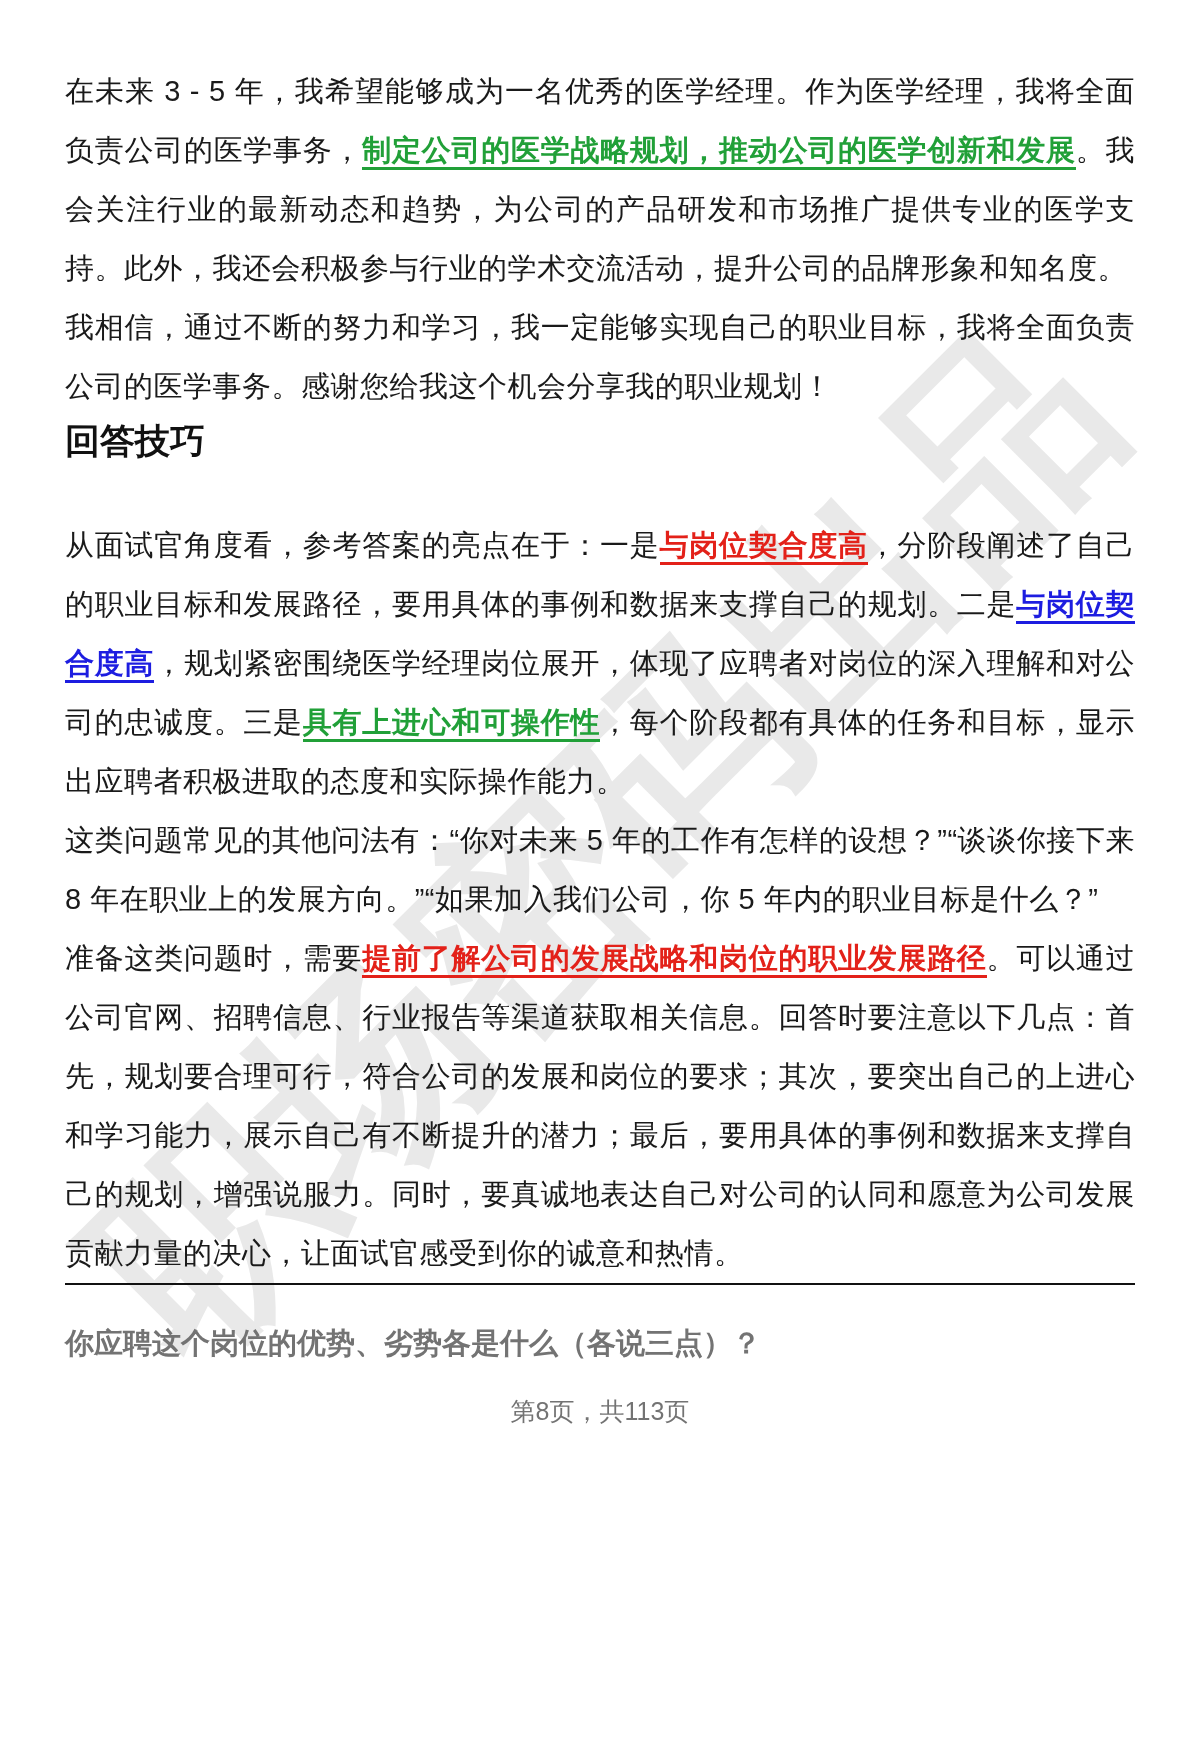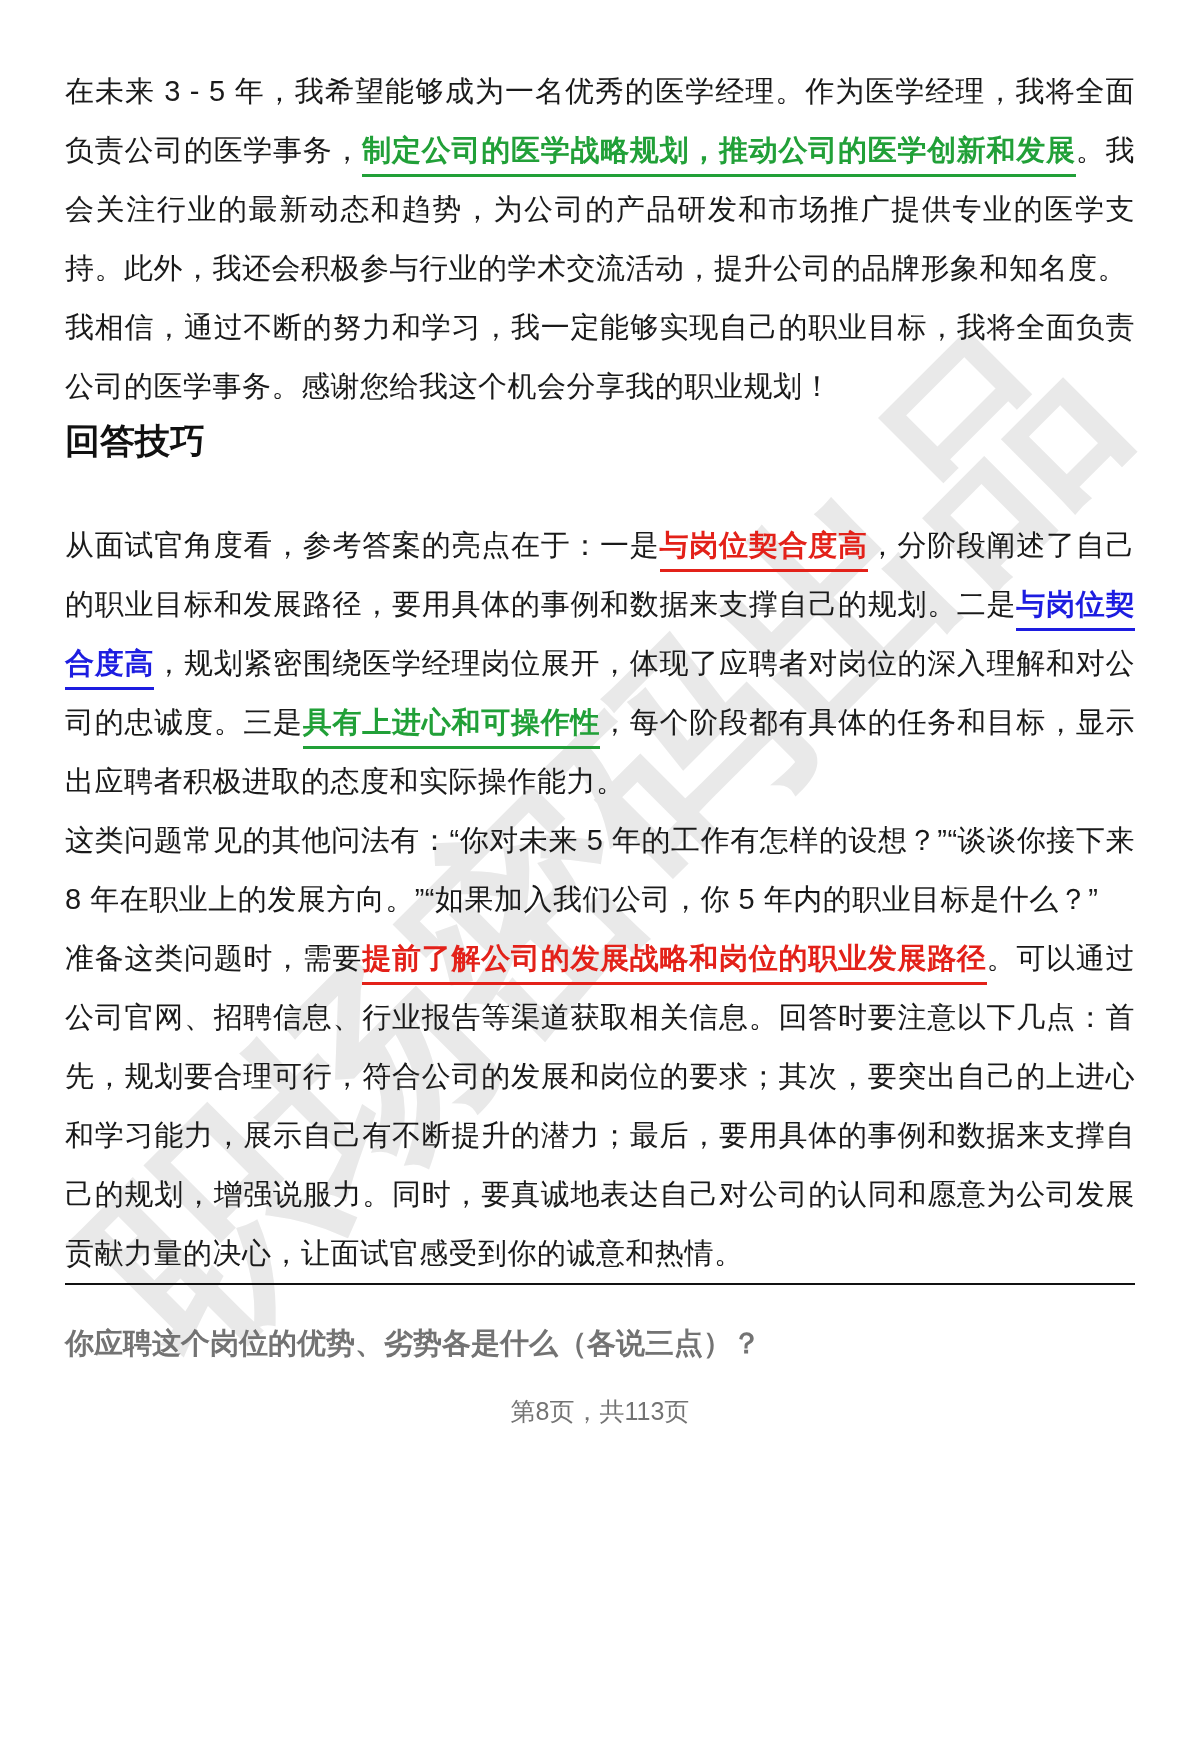--- a/index.html
+++ b/index.html
@@ -47,21 +47,21 @@
   .section-heading {
     font-size: 35px;
     line-height: 50px;
     font-weight: 700;
     color: #111111;
     margin: 0 0 50px 0;
   }
   .hl {
     font-weight: 700;
     border-bottom: 3px solid currentColor;
-    padding-bottom: 8px;
+    padding-bottom: 1px;
   }
   .hl-green { color: #21a038; }
   .hl-red   { color: #e32119; }
   .hl-blue  { color: #1d1de0; }
   .divider {
     border: none;
     border-top: 2px solid #111111;
     margin: 0 0 35px 0;
   }
   .red-heading {

